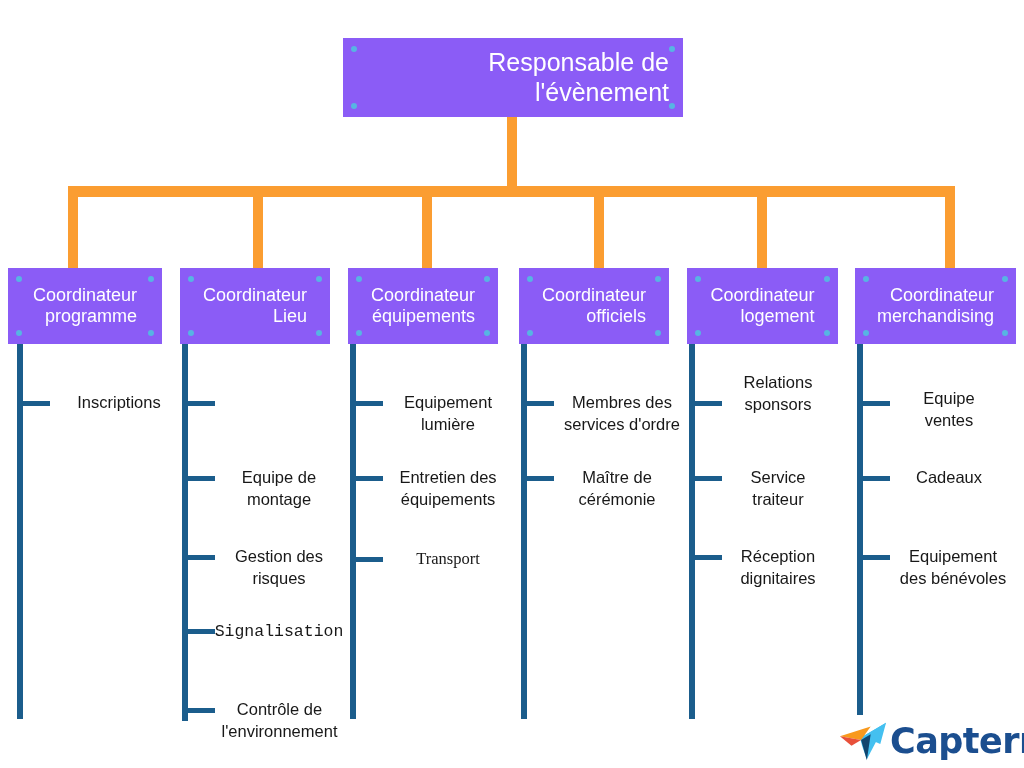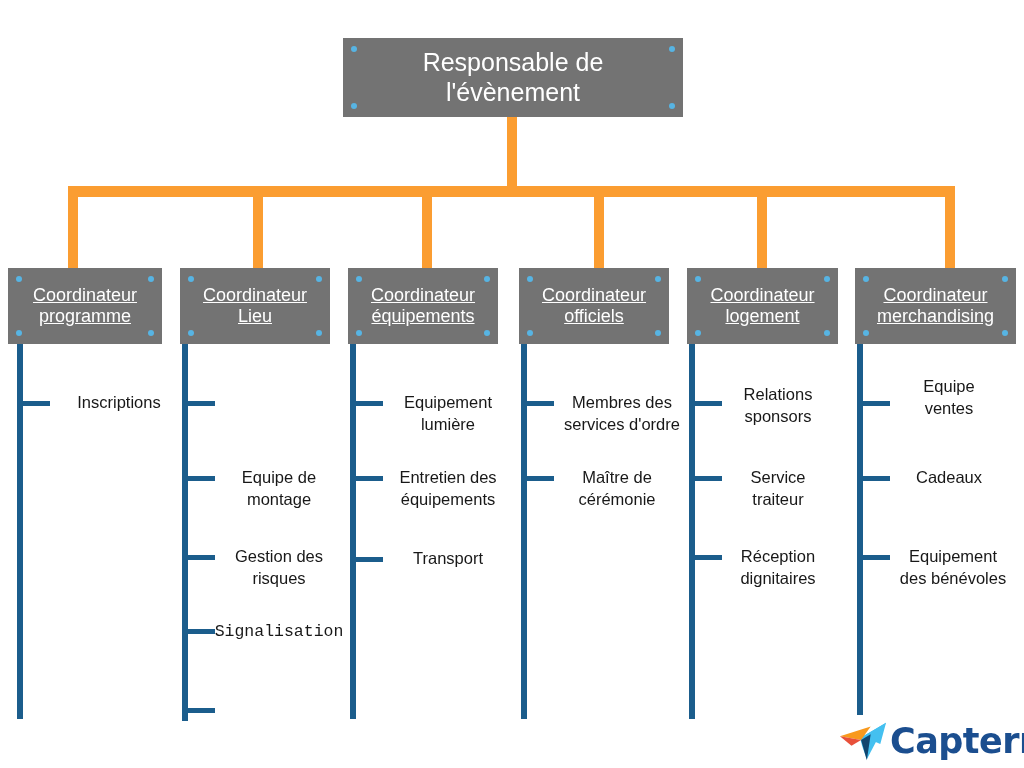--- a/index.html
+++ b/index.html
@@ -28,26 +28,26 @@
     position: absolute;
     left: 0; top: 0;
     width: 1024px;
     height: 768px;
     pointer-events: none;
   }
 
   
   .node-box {
     position: absolute;
-    background: #737373;
+    background: #8b5cf6;
     box-sizing: border-box;
     display: flex;
     align-items: center;
     justify-content: center;
-    text-align: center;
+    text-align: right;
     color: #ffffff;
   }
   .node-box .node-label {
     display: block;
     line-height: 1.18;
     padding: 0 14px;
     white-space: pre-line;
   }
 
   
@@ -71,21 +71,21 @@
     height: 79px;
     font-size: 25px;
   }
 
   
   .coord-box {
     top: 268px;
     height: 76px;
     font-size: 18px;
   }
-  .coord-box .node-label { padding: 0 8px; text-decoration: underline; }
+  .coord-box .node-label { padding: 0 8px; }
 
   
   .leaf-label {
     position: absolute;
     font-size: 16.5px;
     line-height: 1.33;
     color: #181818;
     text-align: center;
     white-space: pre-line;
   }
@@ -226,40 +226,42 @@
 merchandising</span>
   </div>
 
   <div class="leaf-label" style="left:54px; top:392px; width:130px;">Inscriptions</div>
 
   <div class="leaf-label" style="left:214px; top:467px; width:130px;">Equipe de
 montage</div>
   <div class="leaf-label" style="left:214px; top:546px; width:130px;">Gestion des
 risques</div>
   <div class="leaf-label" style="left:214px; top:621px; width:130px;font-family:Liberation Mono, monospace;">Signalisation</div>
+  <div class="leaf-label" style="left:208px; top:699px; width:143px;">Contrôle de
+l'environnement</div>
 
   <div class="leaf-label" style="left:383px; top:392px; width:130px;">Equipement
 lumière</div>
   <div class="leaf-label" style="left:383px; top:467px; width:130px;">Entretien des
 équipements</div>
-  <div class="leaf-label" style="left:383px; top:548px; width:130px;">Transport</div>
+  <div class="leaf-label" style="left:383px; top:548px; width:130px;font-family:Liberation Serif, serif;">Transport</div>
 
   <div class="leaf-label" style="left:548px; top:392px; width:148px;">Membres des
 services d'ordre</div>
   <div class="leaf-label" style="left:552px; top:467px; width:130px;">Maître de
 cérémonie</div>
 
-  <div class="leaf-label" style="left:722px; top:384px; width:112px;">Relations
+  <div class="leaf-label" style="left:722px; top:372px; width:112px;">Relations
 sponsors</div>
   <div class="leaf-label" style="left:722px; top:546px; width:112px;">Réception
 dignitaires</div>
   <div class="leaf-label" style="left:722px; top:467px; width:112px;">Service
 traiteur</div>
 
-  <div class="leaf-label" style="left:890px; top:376px; width:118px;">Equipe
+  <div class="leaf-label" style="left:890px; top:388px; width:118px;">Equipe
 ventes</div>
   <div class="leaf-label" style="left:890px; top:467px; width:118px;">Cadeaux</div>
   <div class="leaf-label" style="left:888px; top:546px; width:130px;">Equipement
 des bénévoles</div>
 
   <div id="capterra-logo">
     <svg class="logo-mark" viewBox="0 0 52 50" xmlns="http://www.w3.org/2000/svg">
 
       <polygon points="23,22 50,6 44,28 32,23" fill="#44c0f0"></polygon>
       <polygon points="23,22 50,6 30,44 25,30" fill="#44c0f0"></polygon>

